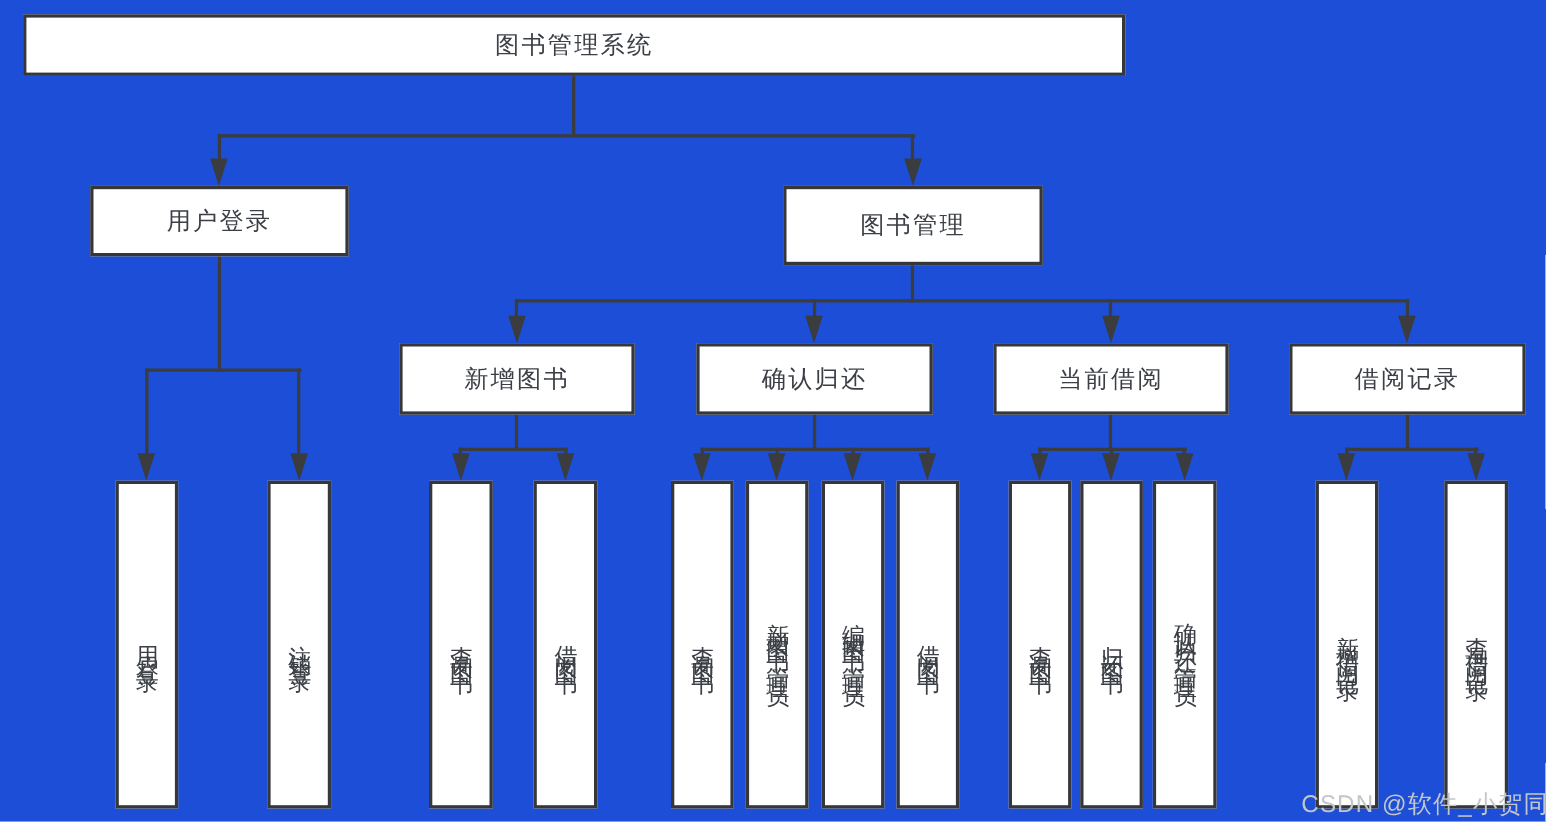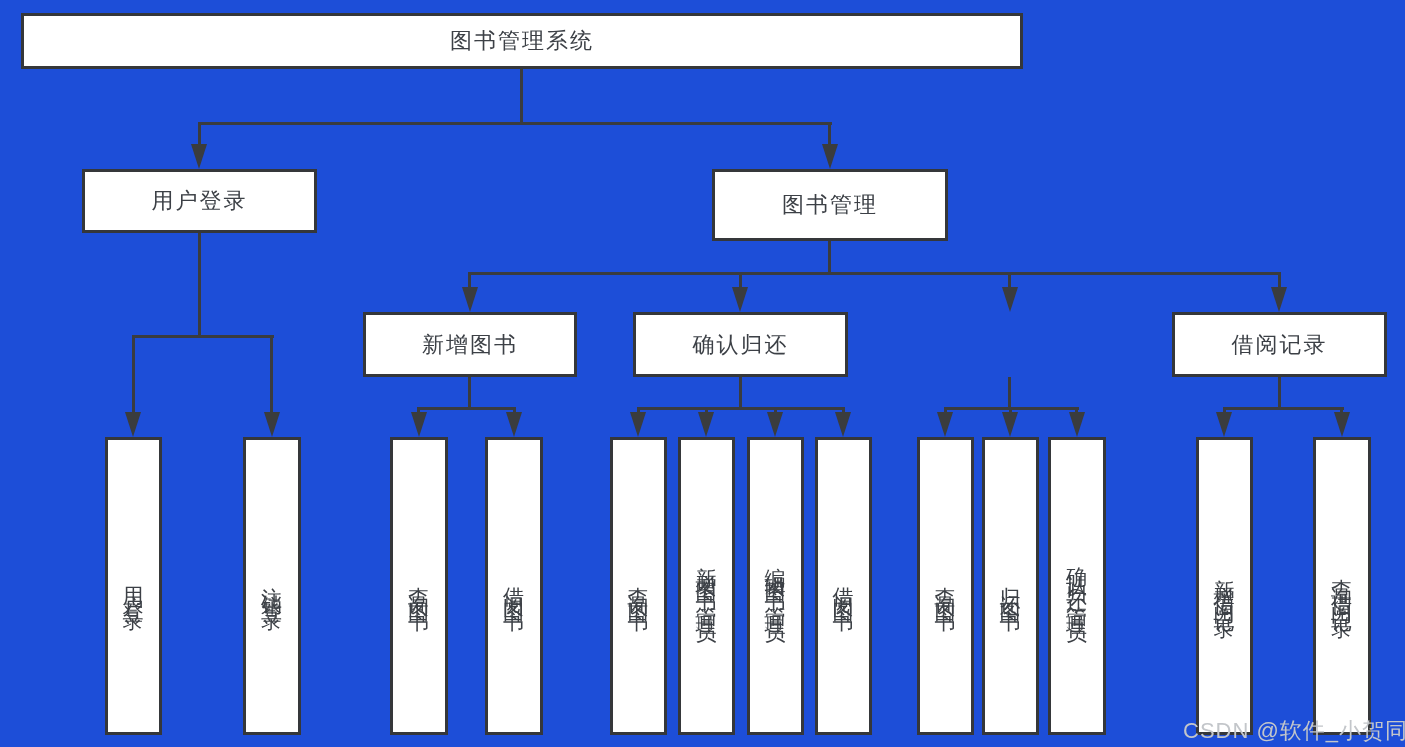--- a/index.html
+++ b/index.html
@@ -99,20 +99,23 @@
   <div class="node nodeh" style="left:712px;top:169px;width:236px;height:72px">
     <span class="lbl">图书管理</span>
   </div>
 
   <div class="node nodeh" style="left:363px;top:312px;width:214px;height:65px">
     <span class="lbl">新增图书</span>
   </div>
   <div class="node nodeh" style="left:633px;top:312px;width:215px;height:65px">
     <span class="lbl">确认归还</span>
   </div>
+  <div class="node nodeh" style="left:903px;top:312px;width:214px;height:65px">
+    <span class="lbl">当前借阅</span>
+  </div>
   <div class="node nodeh" style="left:1172px;top:312px;width:215px;height:65px">
     <span class="lbl">借阅记录</span>
   </div>
 
   <div class="node nodev" style="left:105px;top:437px;width:57px;height:298px">
     <span class="lbl">用户登录</span>
   </div>
   <div class="node nodev" style="left:243px;top:437px;width:58px;height:298px">
     <span class="lbl">注销登录</span>
   </div>

